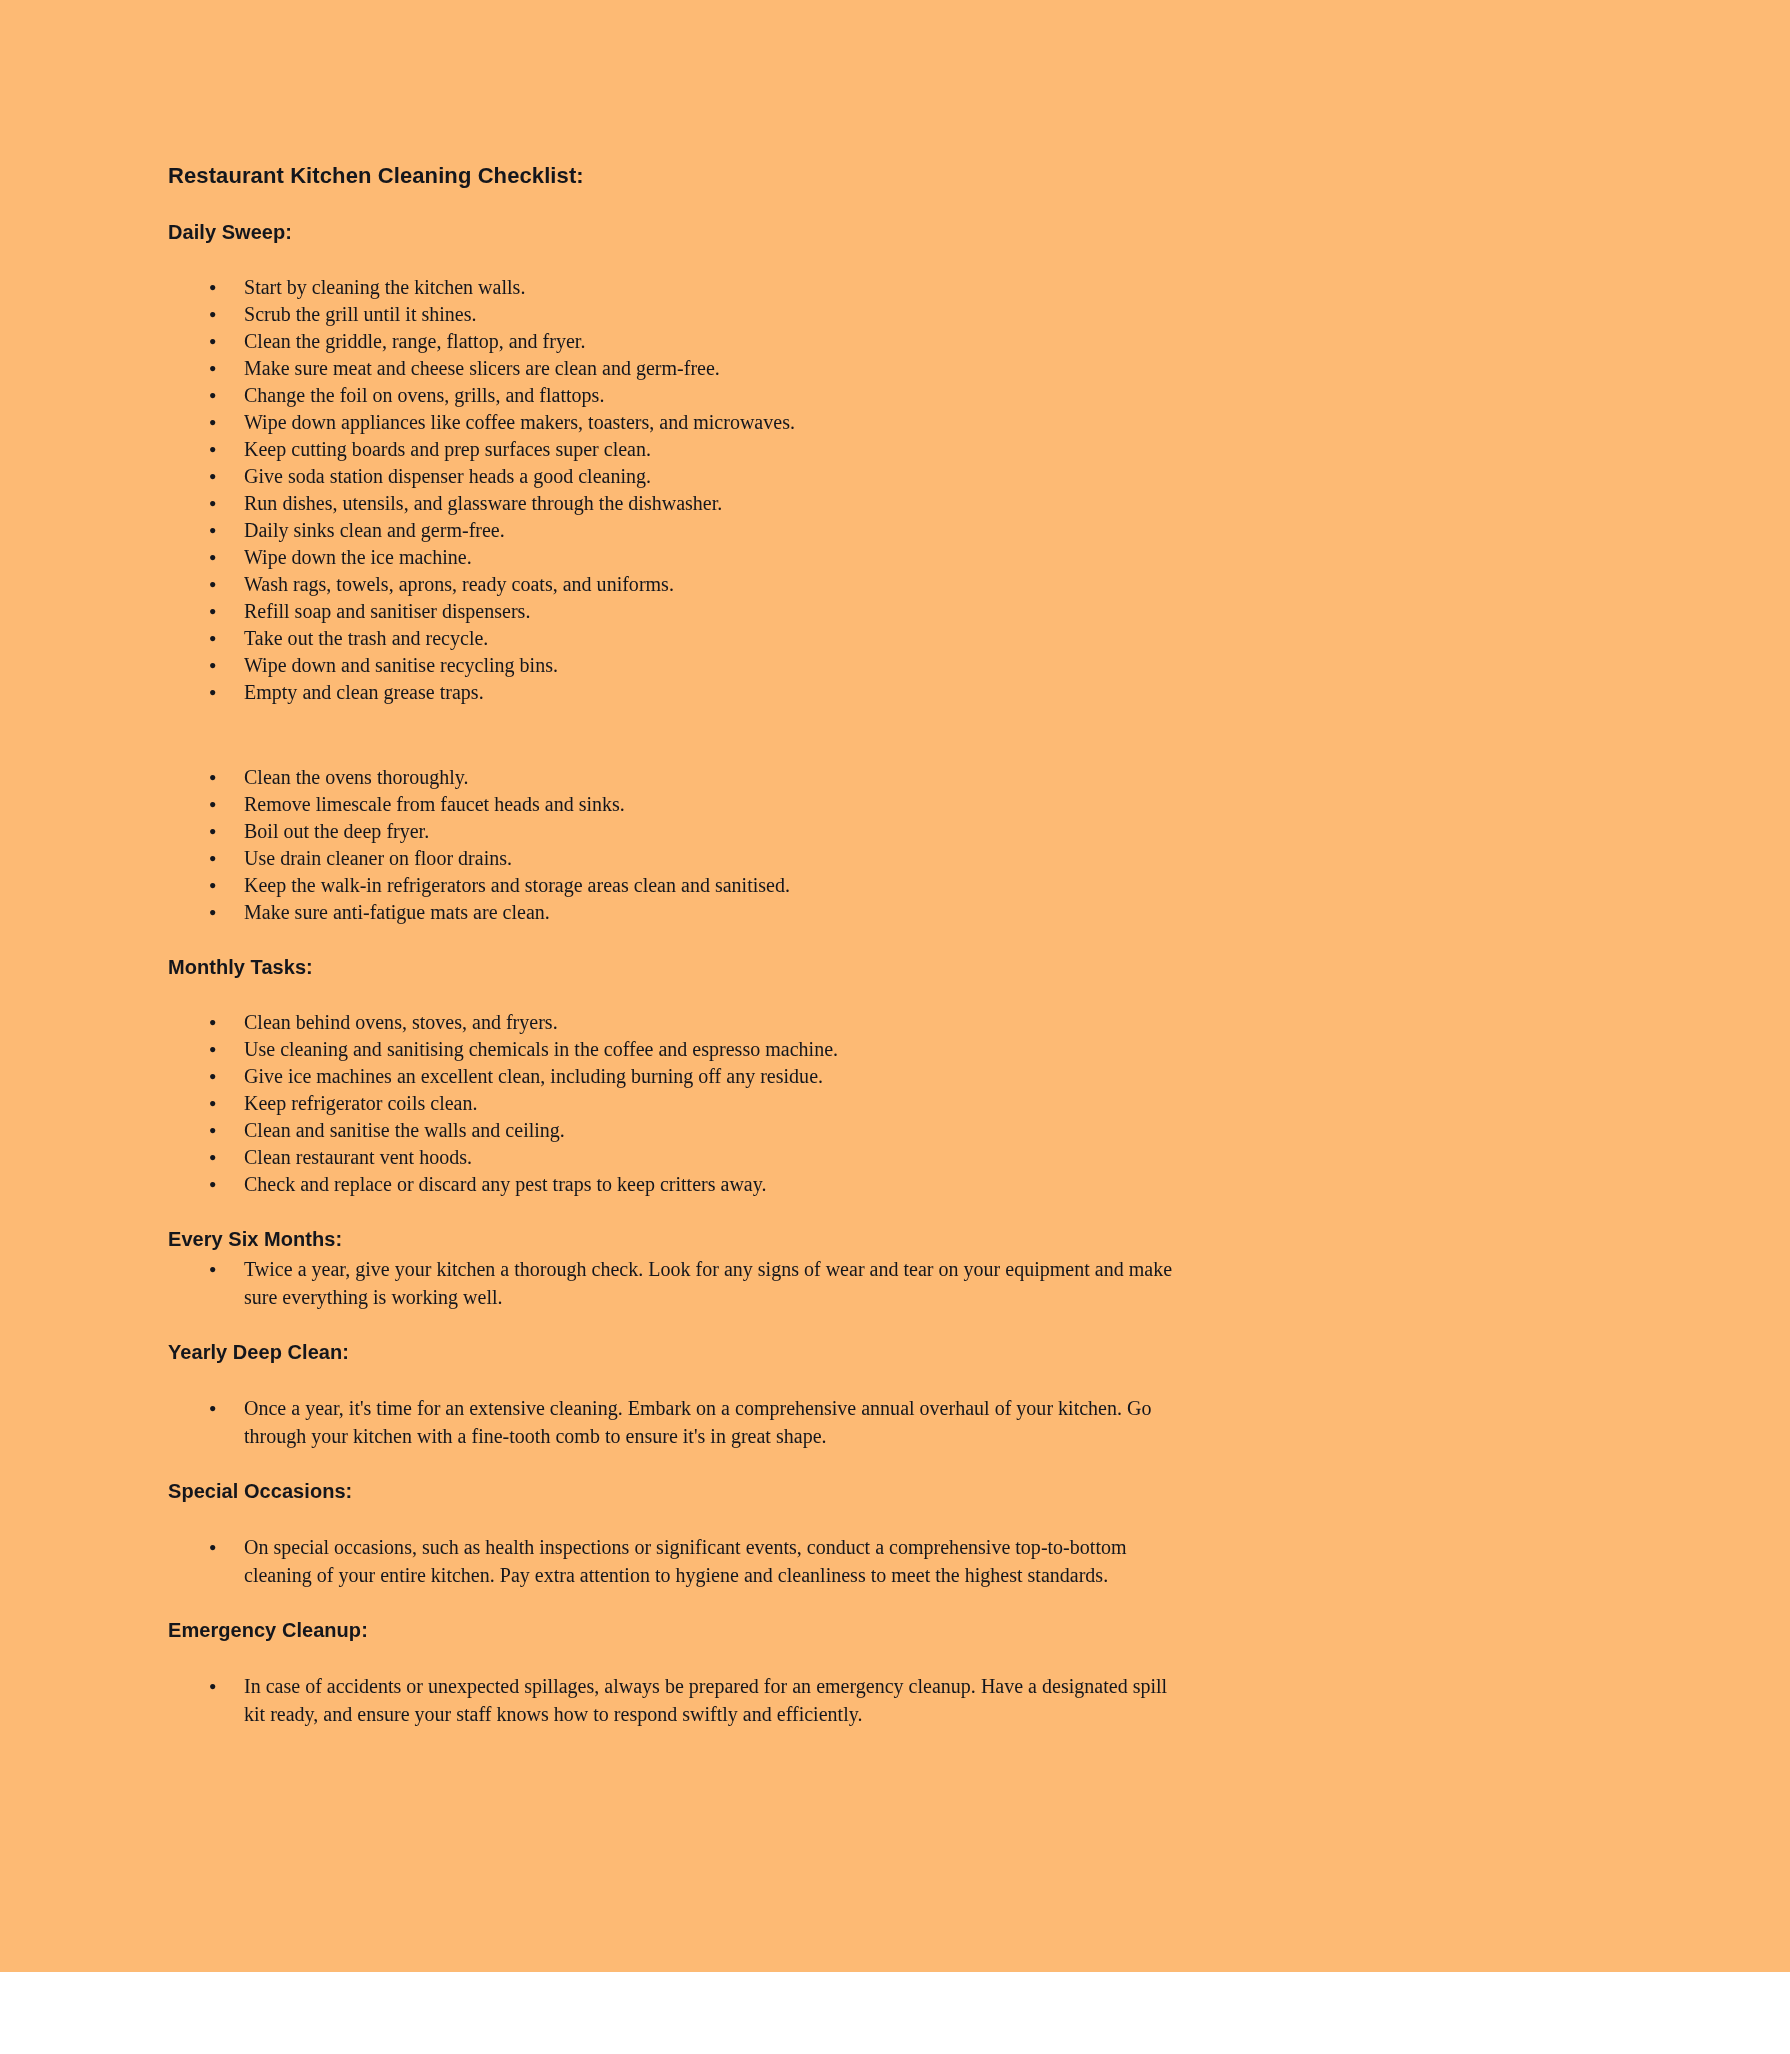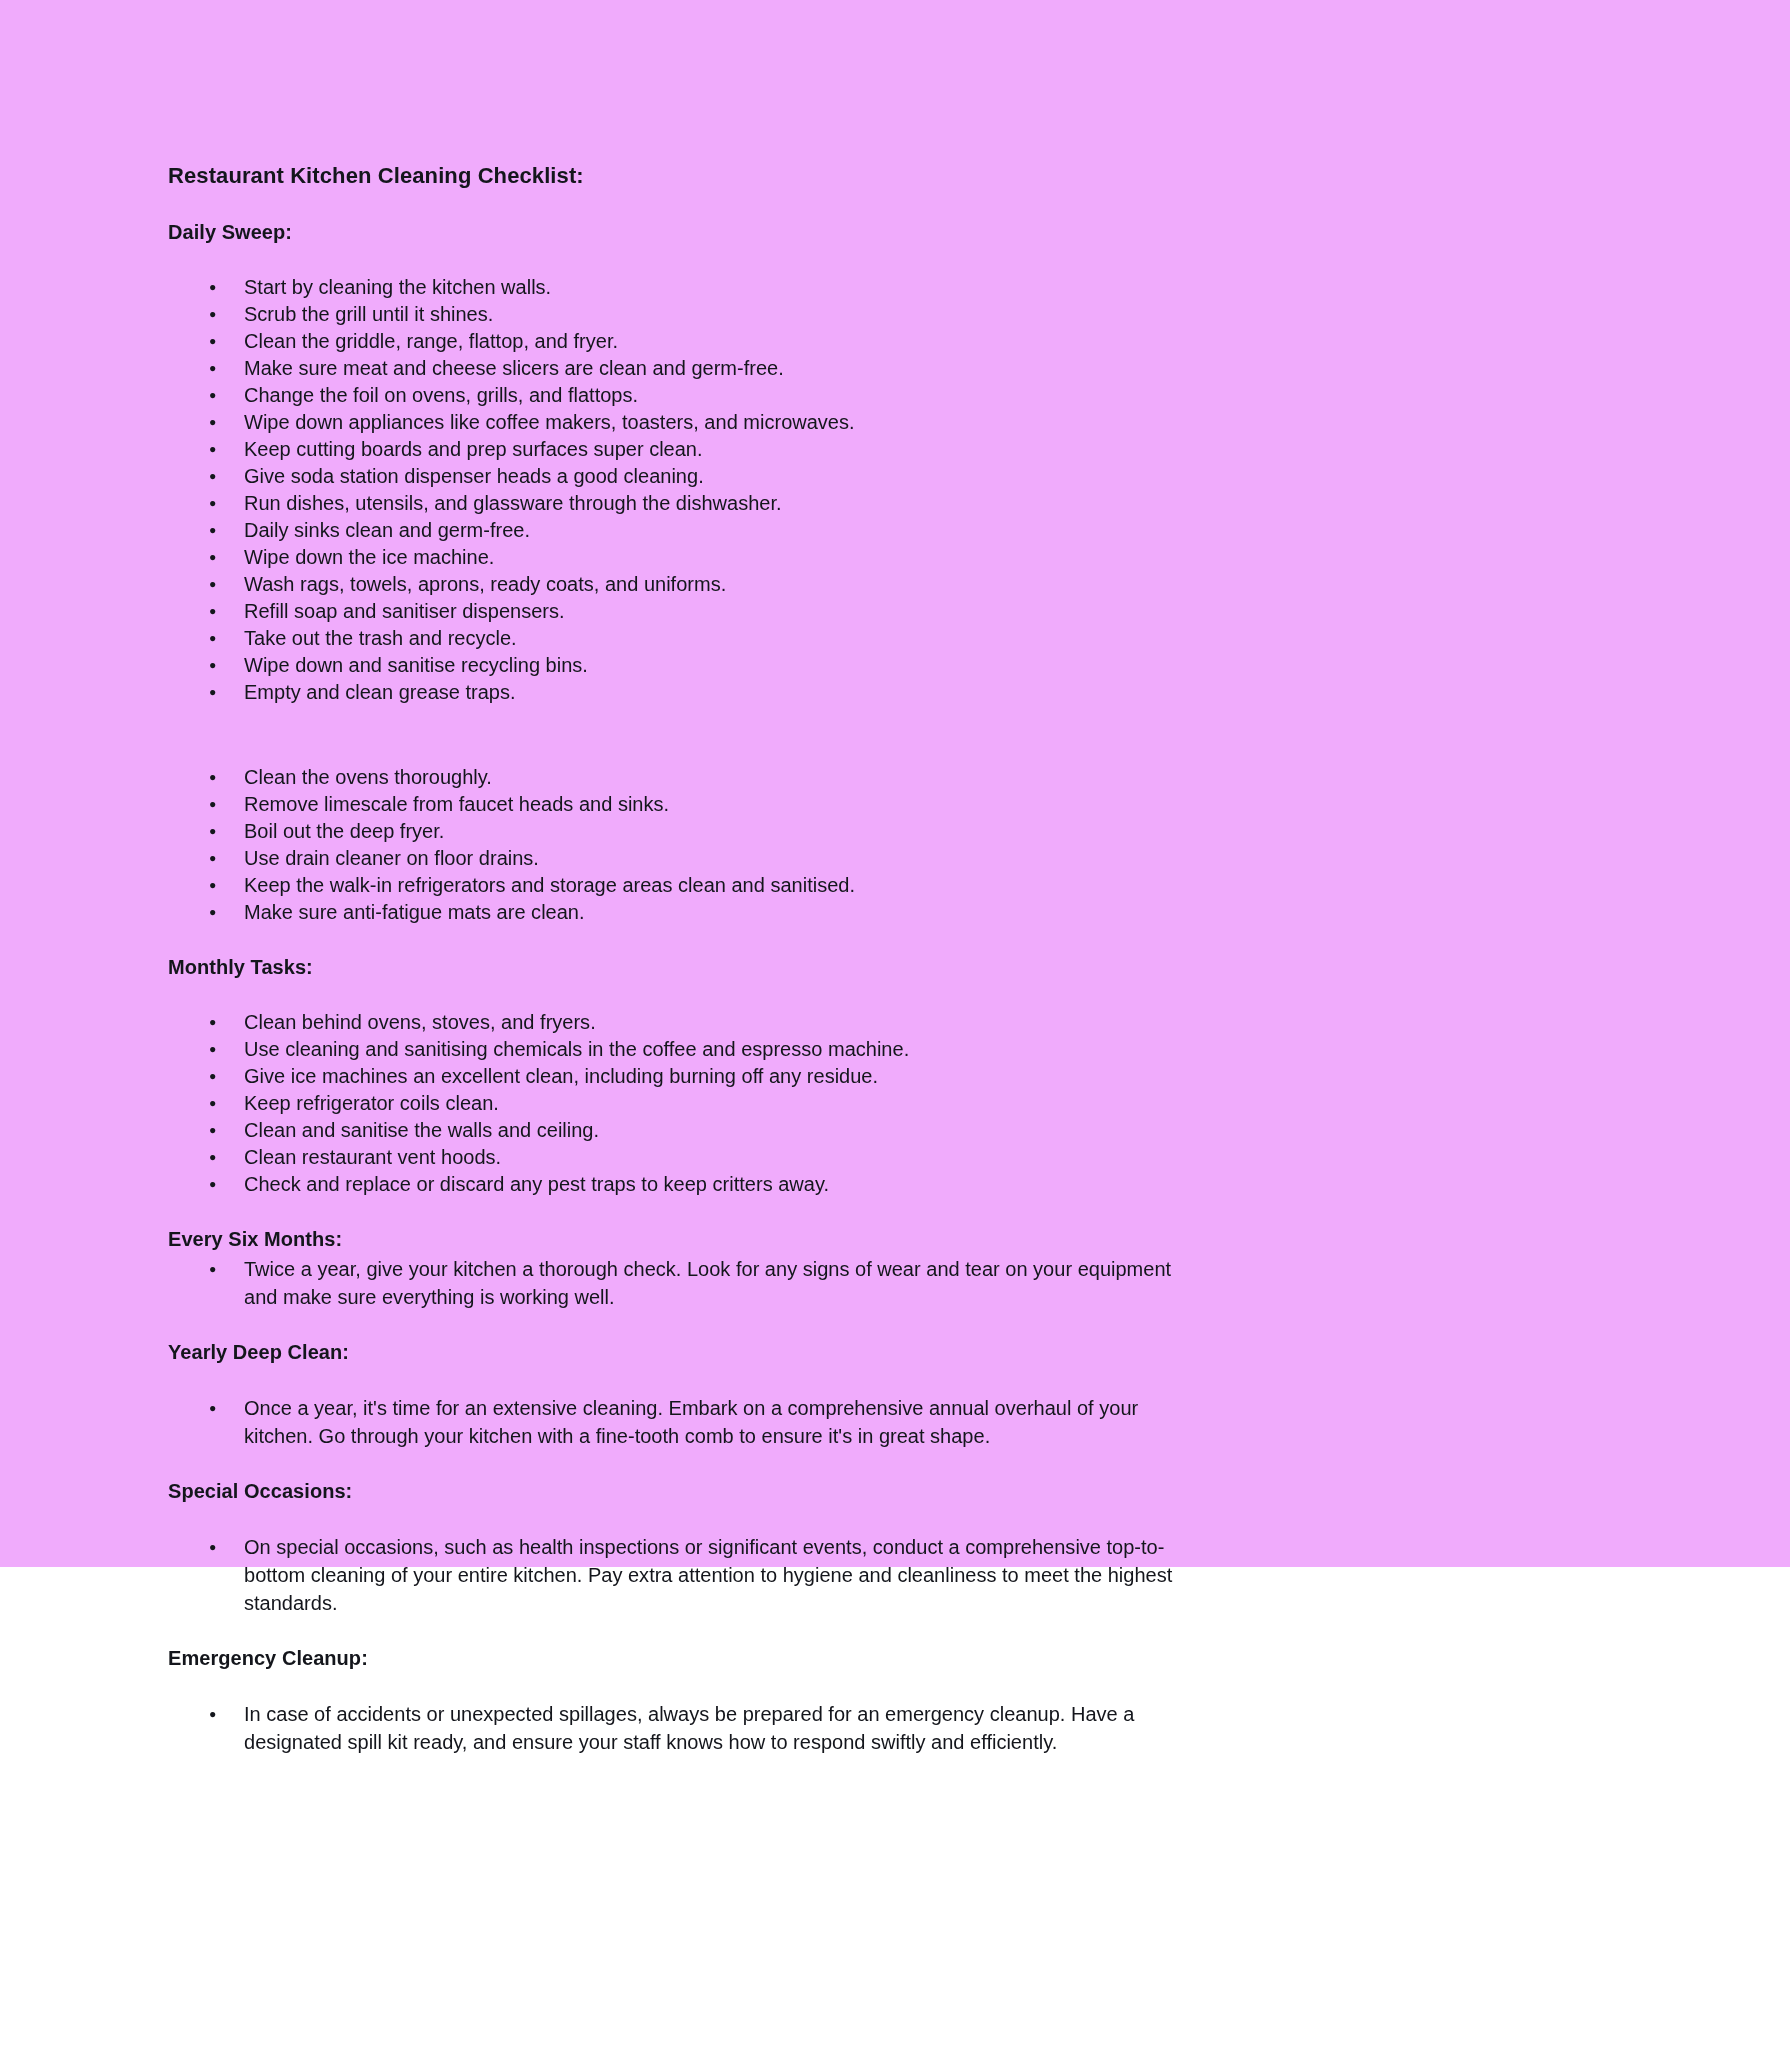--- a/index.html
+++ b/index.html
@@ -10,22 +10,22 @@
   body {
     width: 1791px;
     height: 2055px;
     font-family: "Liberation Sans", sans-serif;
     color: #14161c;
     -webkit-font-smoothing: antialiased;
   }
   .page {
     position: relative;
     width: 1791px;
-    height: 1567px;
-    background: #f0abfc;
+    height: 1972px;
+    background: #fdba74;
     box-sizing: border-box;
   }
   .doc-body {
     position: absolute;
     left: 168px;
     top: 162px;
     width: 1017px;
   }
 
   .doc-title {
@@ -50,20 +50,21 @@
   
   .gap-title { height: 30px; }
   .gap-heading-to-list { height: 29px; }
   .gap-list-to-heading { height: 29px; }
   .gap-tight { height: 3.8px; }
 
   ul.task-list {
     list-style: none;
     margin: 0;
     padding: 0;
+    font-family: Liberation Serif, serif;
   }
   ul.task-list > li {
     position: relative;
     font-size: 20px;
     line-height: 27px;
     padding-left: 76px;
     margin: 0;
     letter-spacing: 0.01px;
   }
   ul.task-list > li::before {

